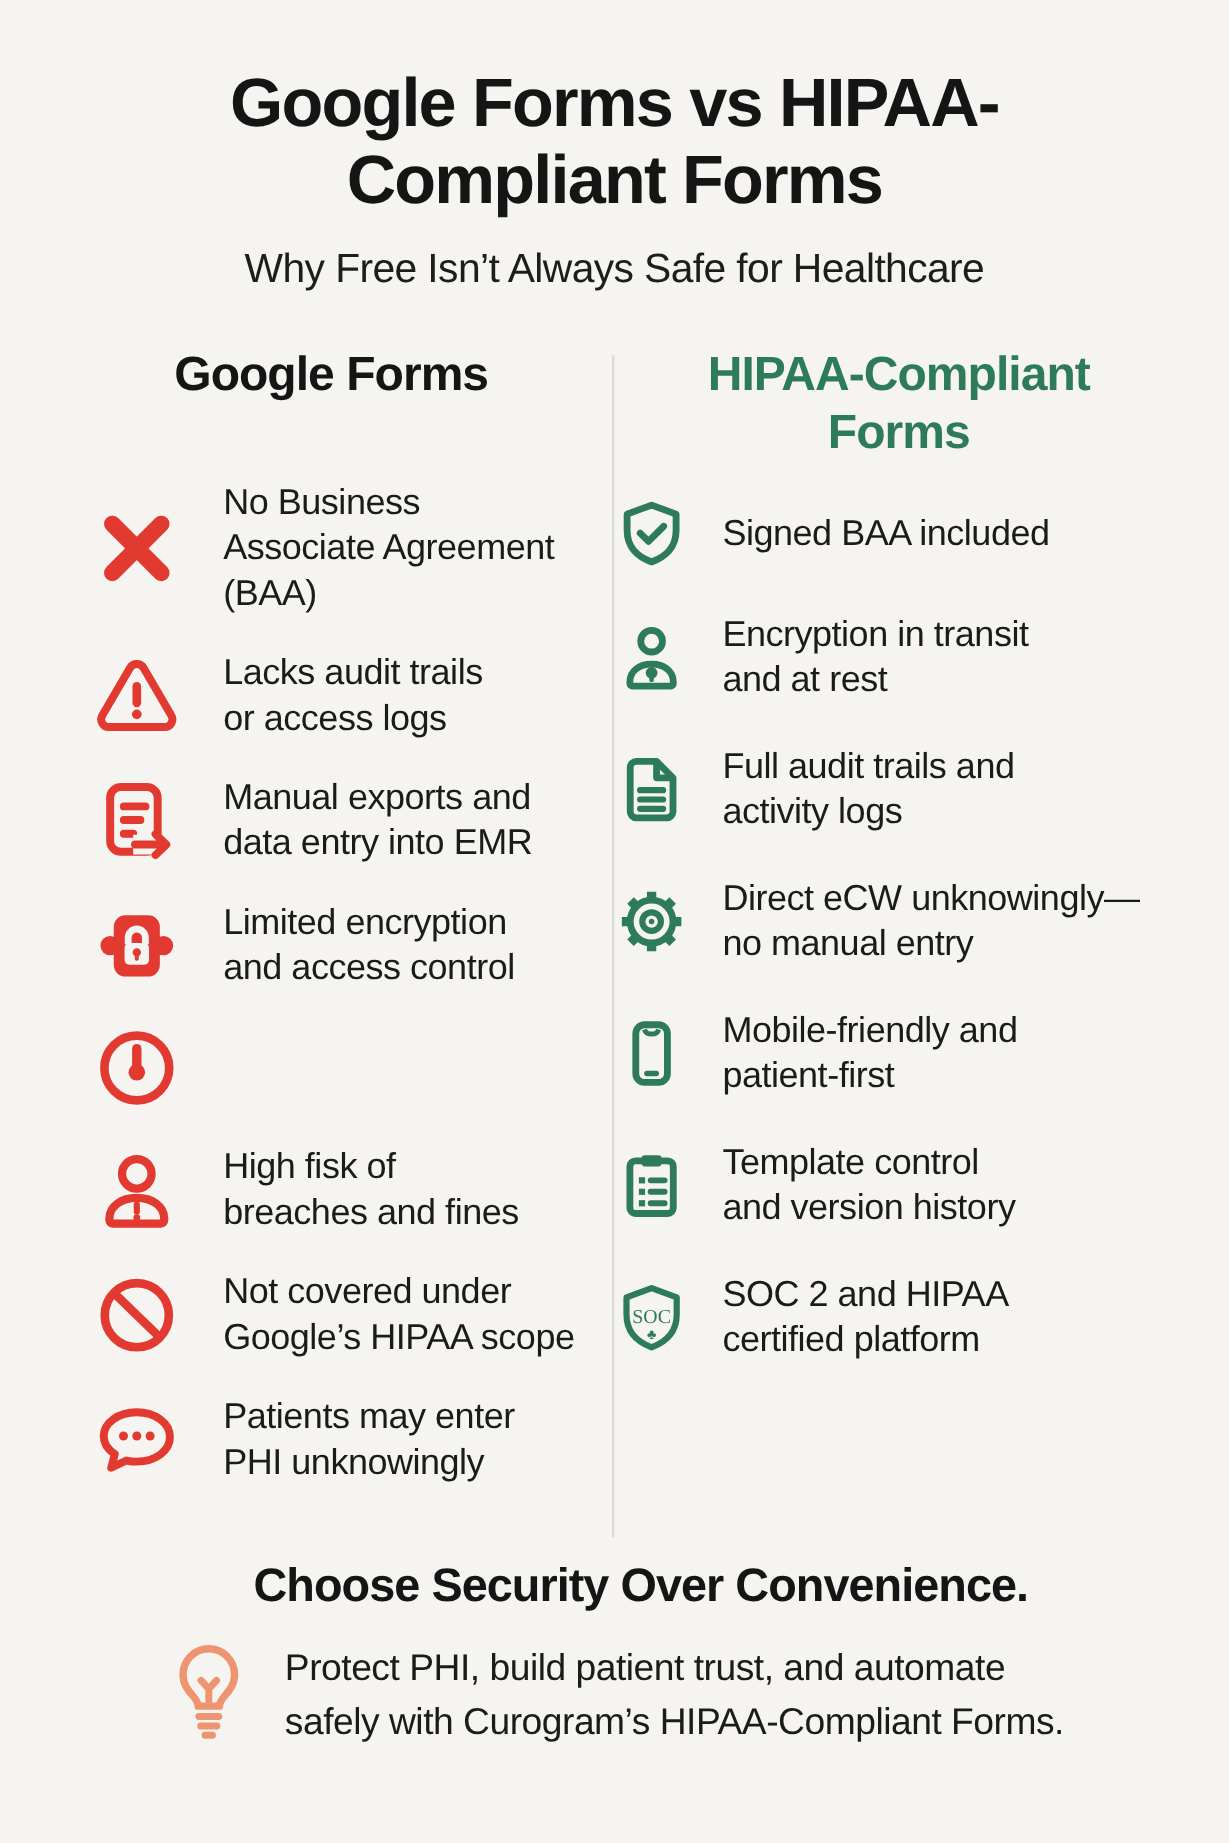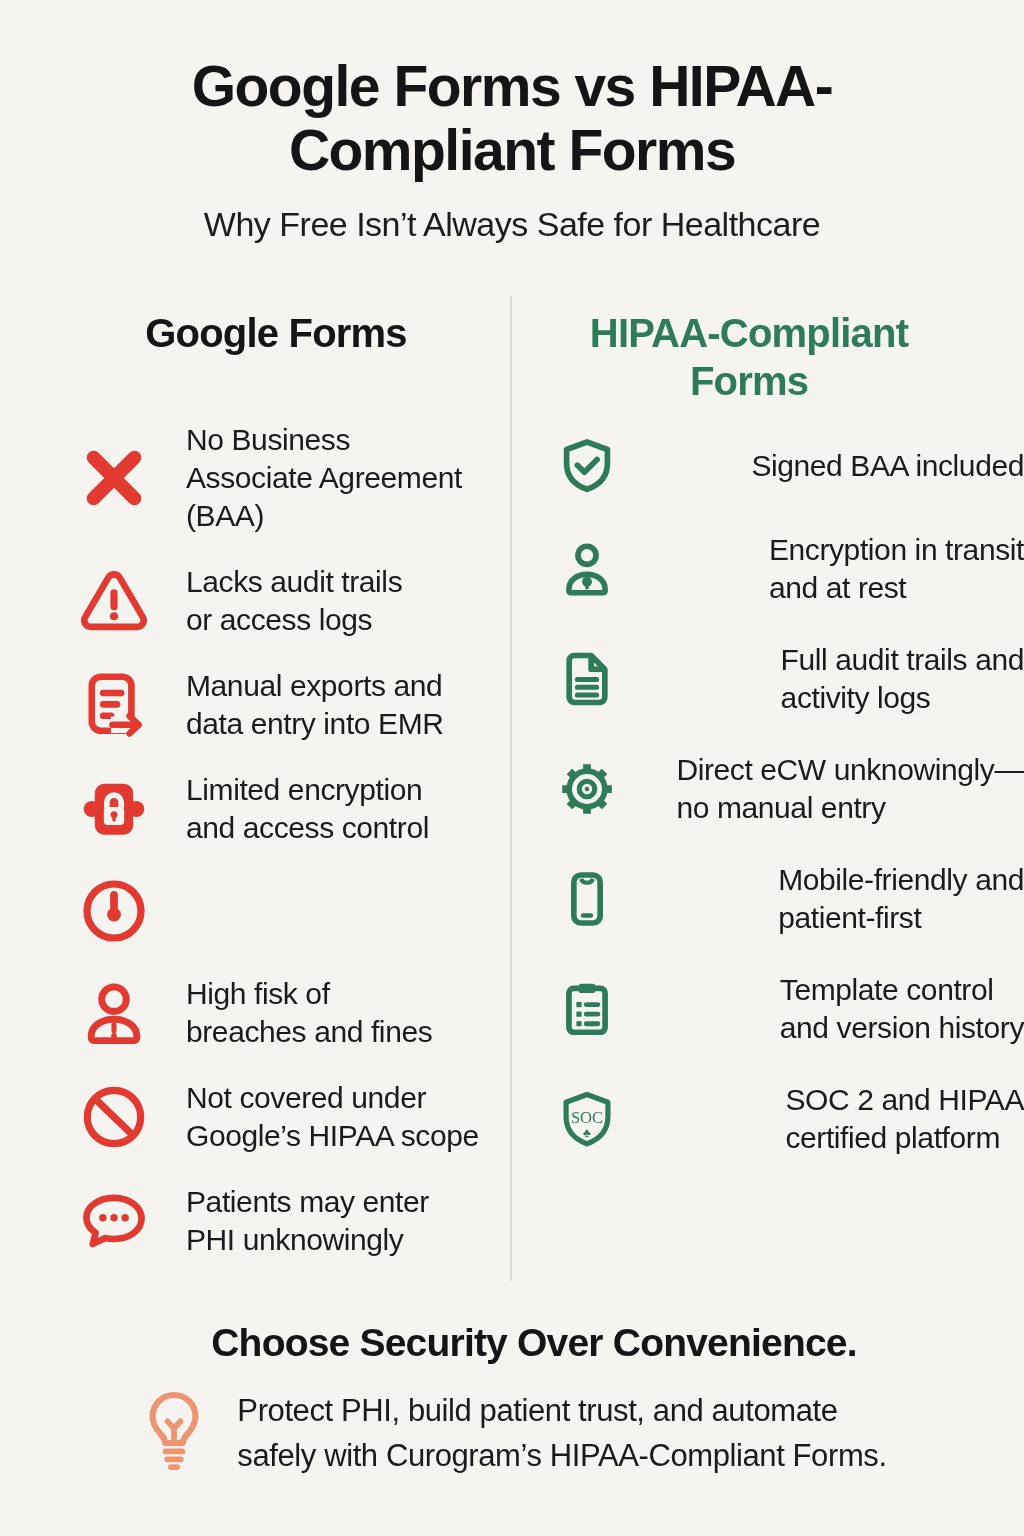--- a/index.html
+++ b/index.html
@@ -12,30 +12,30 @@
     width:1024px;height:1536px;background:var(--bg);
     font-family:"Liberation Sans","DejaVu Sans",sans-serif;color:var(--text);
     overflow:hidden;
   }
   .header{text-align:center;padding-top:54px;}
   .title{font-size:57px;font-weight:700;line-height:1.13;letter-spacing:-1.5px;color:var(--black);max-width:860px;margin:0 auto;}
   .subtitle{font-size:34px;margin-top:22px;letter-spacing:-0.5px;color:#1d1d1d;}
 
   .columns{position:relative;display:flex;margin-top:44px;}
   .divider{position:absolute;left:510px;top:8px;height:985px;width:2px;background:var(--divider);}
-  .column{width:512px;margin-top:21px;}
+  .column{width:512px;}
   .col-header{font-size:40px;font-weight:700;letter-spacing:-0.8px;line-height:1.2;text-align:center;}
   .col-header.left{color:var(--black);margin-left:40px;}
   .col-header.right{color:var(--green);width:430px;margin-left:22px;}
 
   .column.left  .items{margin-top:64px;}
   .column.right .items{margin-top:30px;}
   .item{display:flex;align-items:center;}
   .column.left  .item{margin-bottom:28px;padding-left:78px;}
-  .column.right .item{margin-bottom:34px;padding-left:44px;justify-content:space-between;}
+  .column.right .item{margin-bottom:34px;}
   .item-icon{flex:none;display:flex;align-items:center;justify-content:center;}
   .column.left  .item-icon{width:72px;height:72px;color:var(--red);margin-right:36px;}
   .column.right .item-icon{width:62px;height:62px;color:var(--green);margin-right:28px;}
   .item-icon svg{width:100%;height:100%;}
   .item-text{font-size:30px;line-height:38px;letter-spacing:-0.4px;color:var(--text);}
   .line{display:block;white-space:nowrap;}
 
   .footer{text-align:center;margin-top:34px;}
   .footer-heading{font-size:39px;font-weight:700;letter-spacing:-0.8px;color:var(--black);padding-left:44px;}
   .tip{display:flex;justify-content:center;align-items:center;margin-top:22px;text-align:left;}

